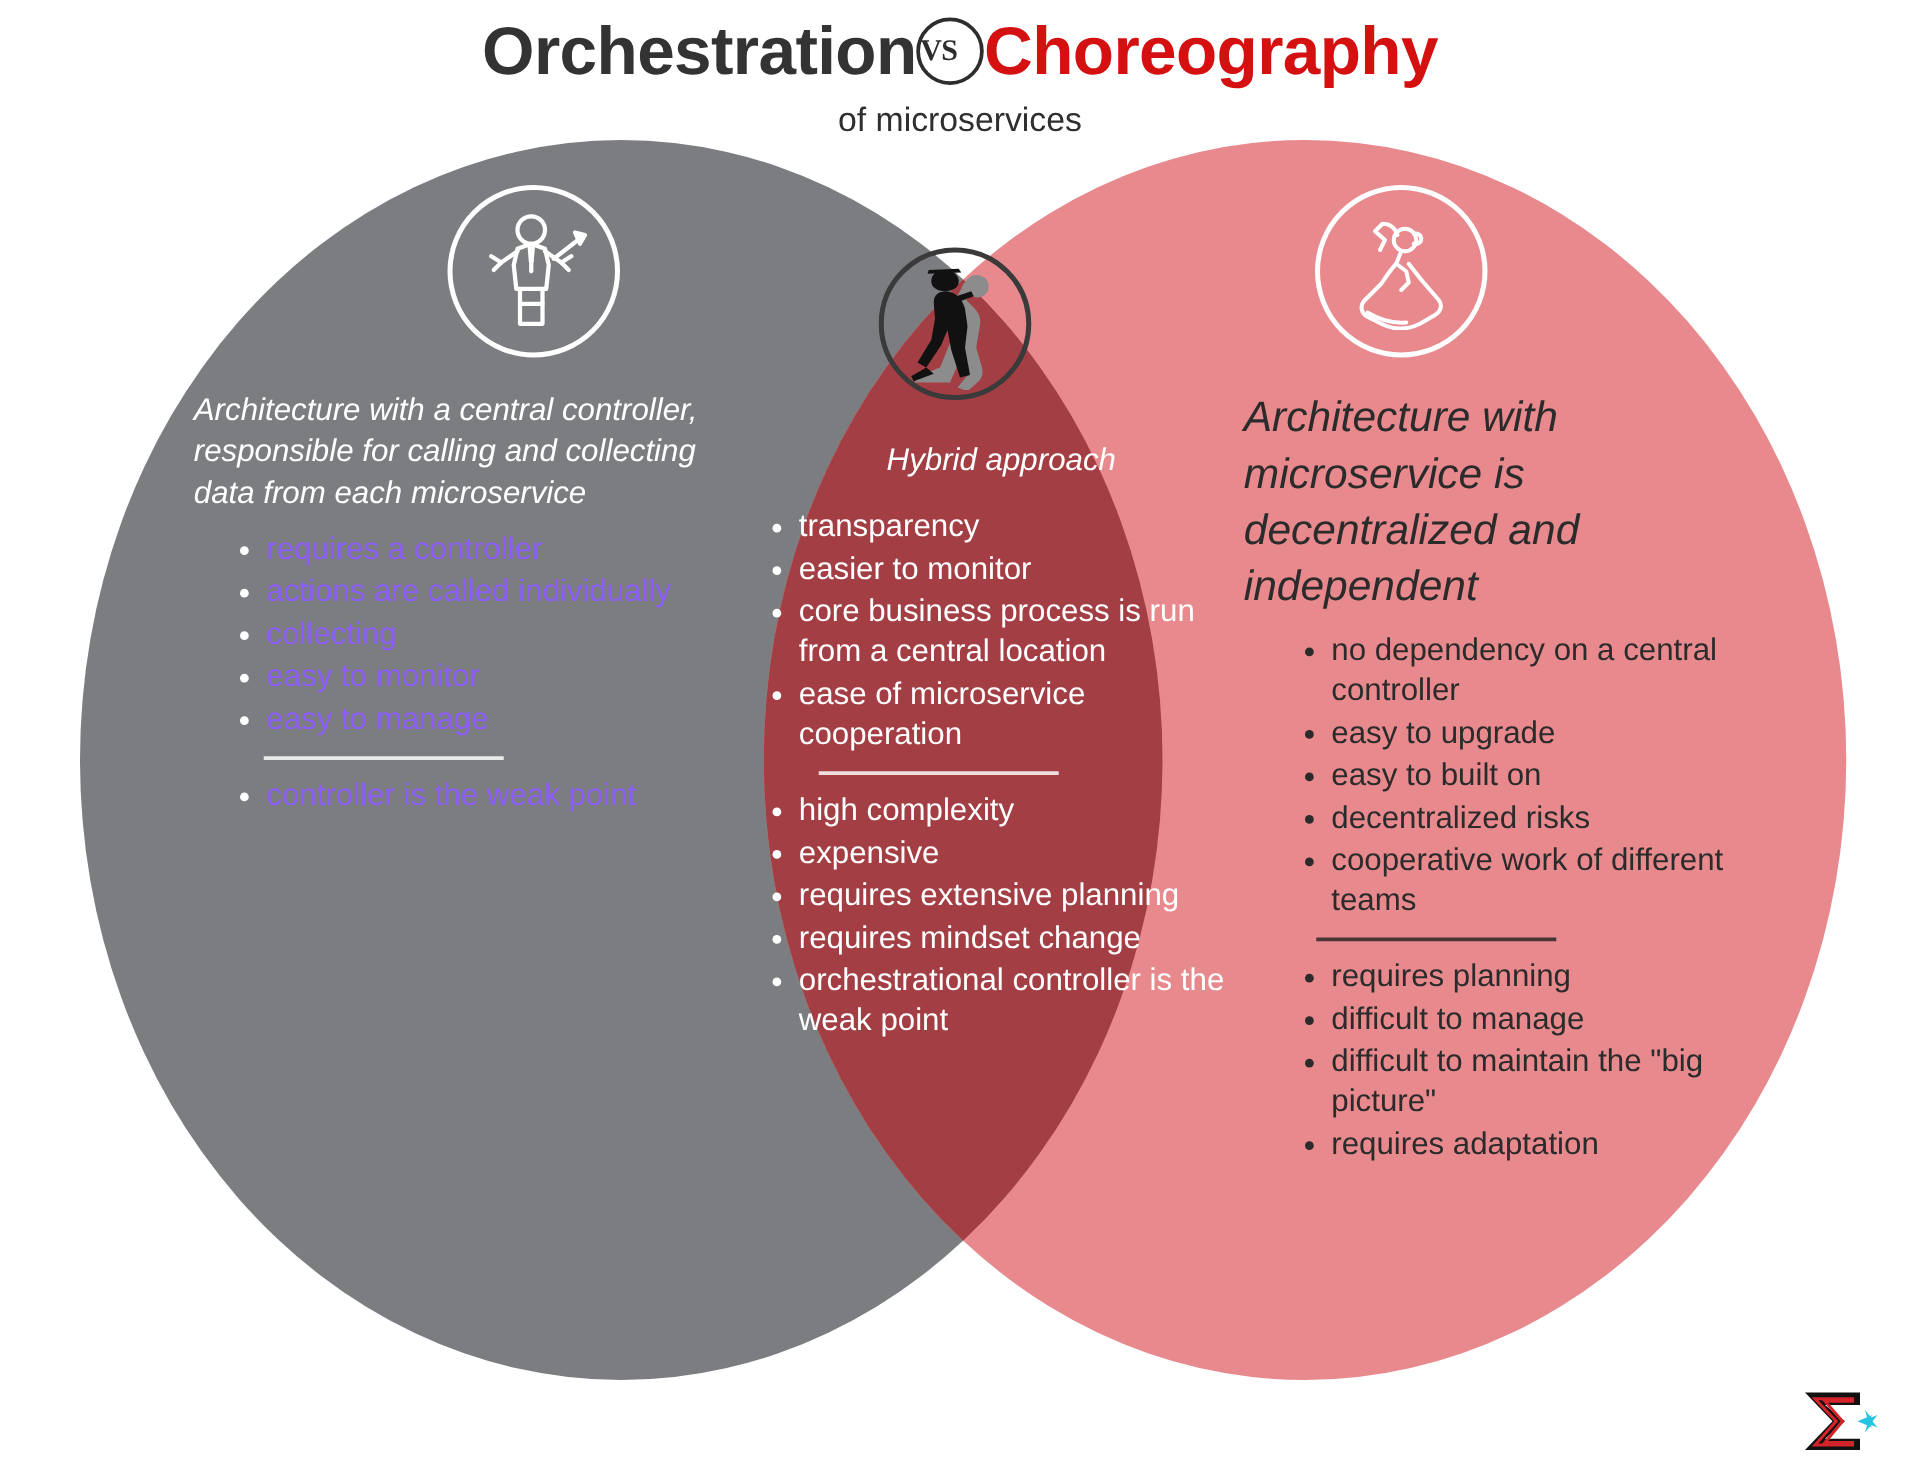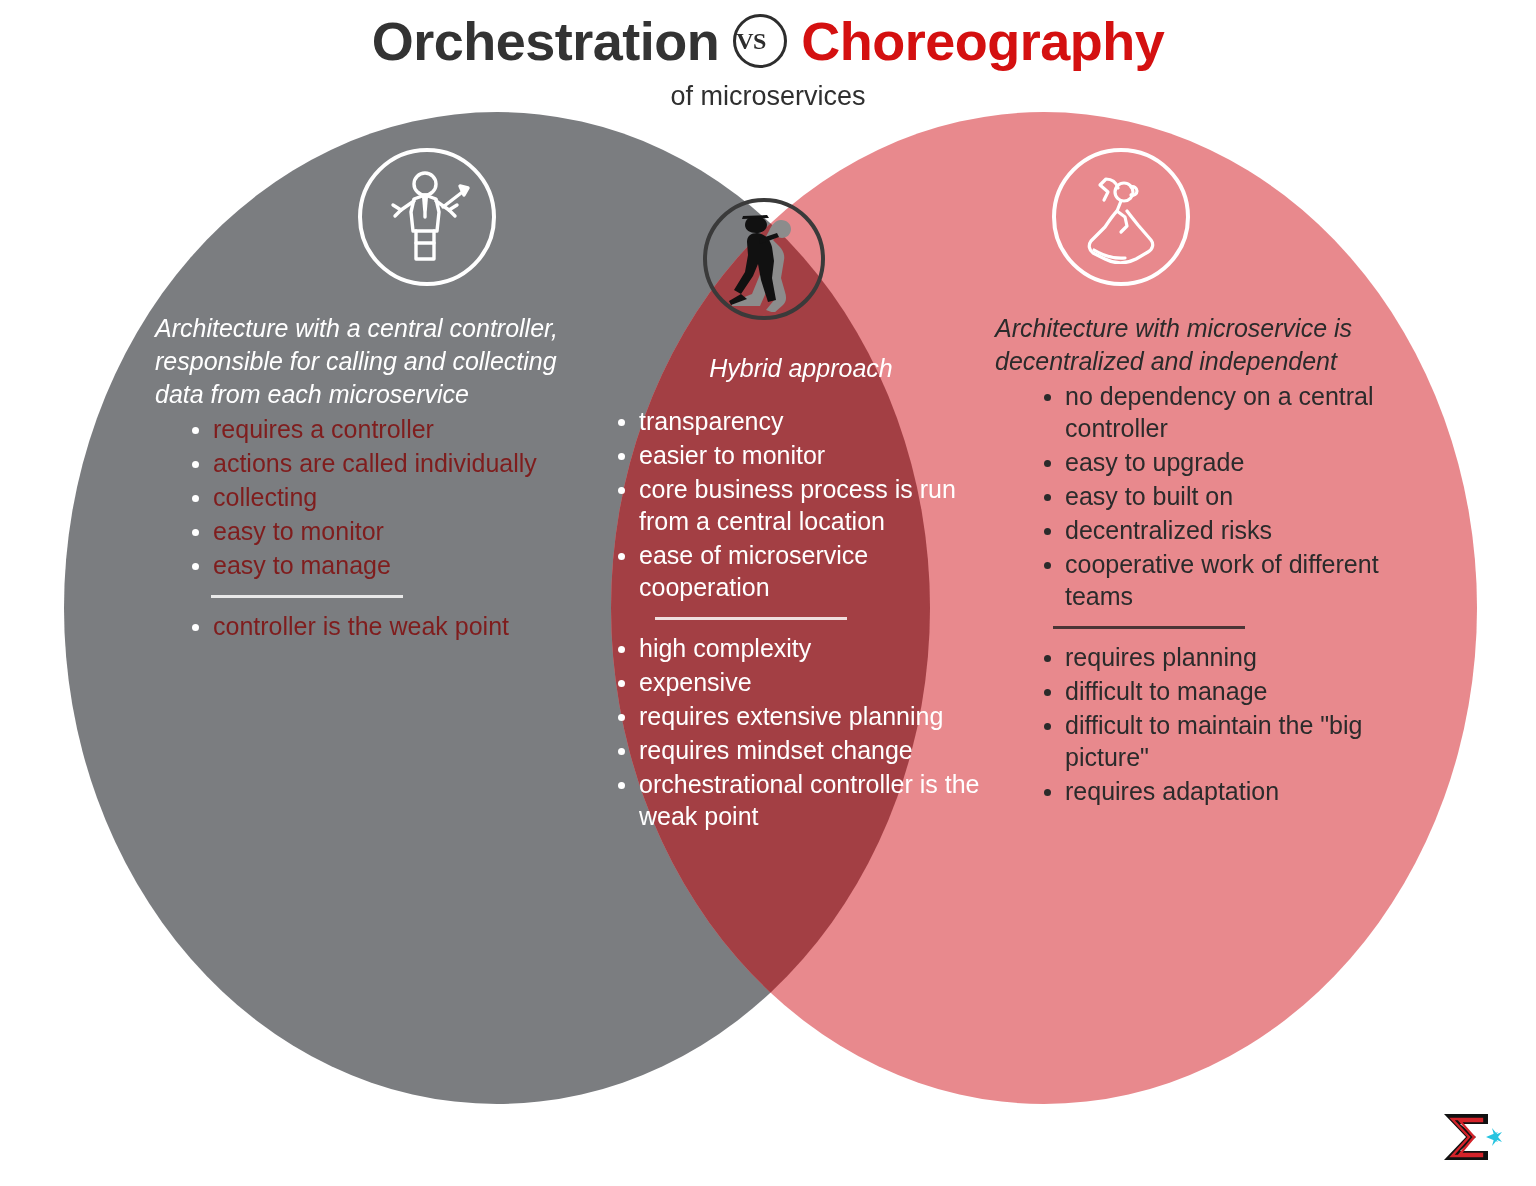--- a/index.html
+++ b/index.html
@@ -7,21 +7,21 @@
     width:1536px; height:1186px;
     background:#ffffff;
     font-family:"Liberation Sans", sans-serif;
     overflow:hidden;
   }
   #stage { position:relative; width:1536px; height:1186px; background:#fff; }
 
   
   .title-row {
     position:absolute; top:14px; left:0; width:100%;
-    display:flex; align-items:center; justify-content:center; gap:14px;
+    display:flex; align-items:center; justify-content:center; 
   }
   .title-word {
     font-size:54px; font-weight:bold; letter-spacing:-0.5px; line-height:1;
   }
   .title-left  { color:#333333; }
   .title-right { color:#d41010; }
   .vs-badge {
     width:54px; height:54px; border-radius:50%;
     border:3.5px solid #2d2d2d;
     display:flex; align-items:center; justify-content:flex-start;
@@ -48,37 +48,37 @@
   #medallion-right { left:1052px; top:148px; width:138px; height:138px; border:4px solid #ffffff; }
   #medallion-center{ left:703px; top:198px; width:122px; height:122px; border:4px solid #3a3a3a; }
 
   
   .col { position:absolute; }
   #col-left   { left:155px; top:312px; width:410px; }
   #col-center { left:605px; top:352px; width:392px; }
   #col-right  { left:995px; top:312px; width:425px; }
 
   .lede {
-    font-style:italic; line-height:1.32; margin-bottom:2px;
+    font-style:italic; line-height:1.32; margin-bottom:12px;
   }
   #col-left  .lede { font-size:25px; color:#ffffff; }
   #col-center .lede{ font-size:25px; color:#ffffff; text-align:center; margin-bottom:20px; }
-  #col-right .lede { font-size:25px; color:#2b2b2b; }
+  #col-right .lede { font-size:34px; color:#2b2b2b; }
 
   ul.bullets { list-style:none; }
   ul.bullets li {
     position:relative; padding-left:30px; line-height:1.28;
     margin-bottom:2px;
   }
   ul.bullets li::before {
     content:""; position:absolute; left:9px; top:0.56em;
     width:7px; height:7px; border-radius:50%;
   }
   #col-left  ul.bullets { margin-left:28px; }
-  #col-left  ul.bullets li { font-size:25px; color:#7f1d1d; }
+  #col-left  ul.bullets li { font-size:25px; color:#8b5cf6; }
   #col-left  ul.bullets li::before { background:#ffffff; }
 
   #col-center ul.bullets { margin-left:4px; }
   #col-center ul.bullets li { font-size:25px; color:#ffffff; }
   #col-center ul.bullets li::before { background:#ffffff; }
 
   #col-right ul.bullets { margin-left:40px; }
   #col-right ul.bullets li { font-size:25px; color:#2b2b2b; }
   #col-right ul.bullets li::before { background:#2b2b2b; }
 

